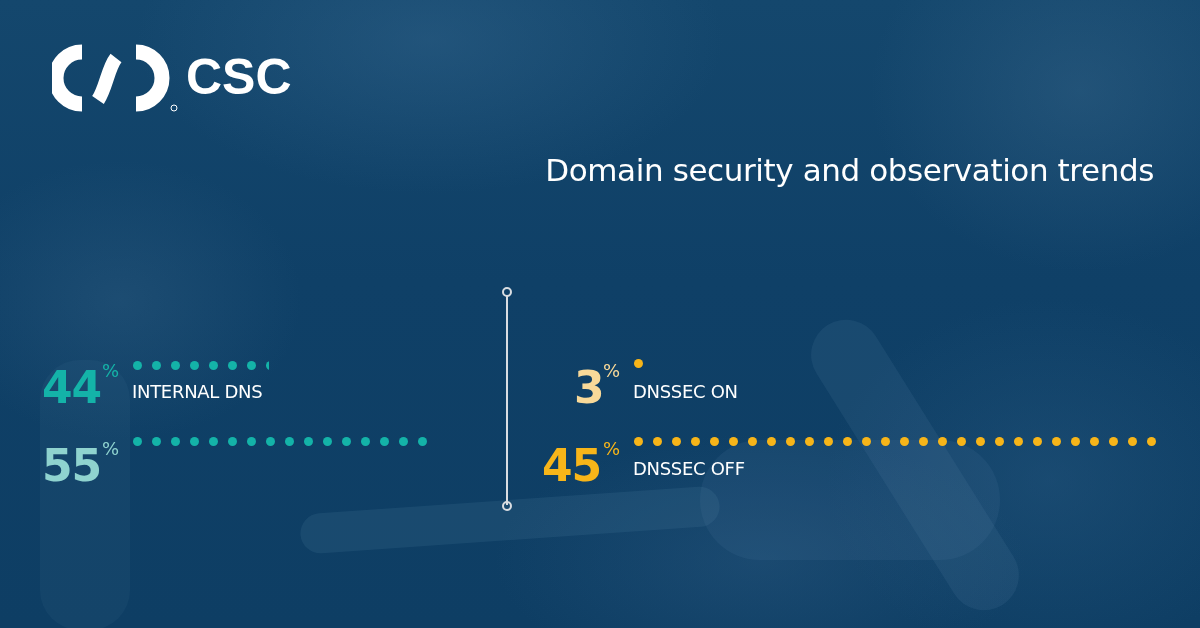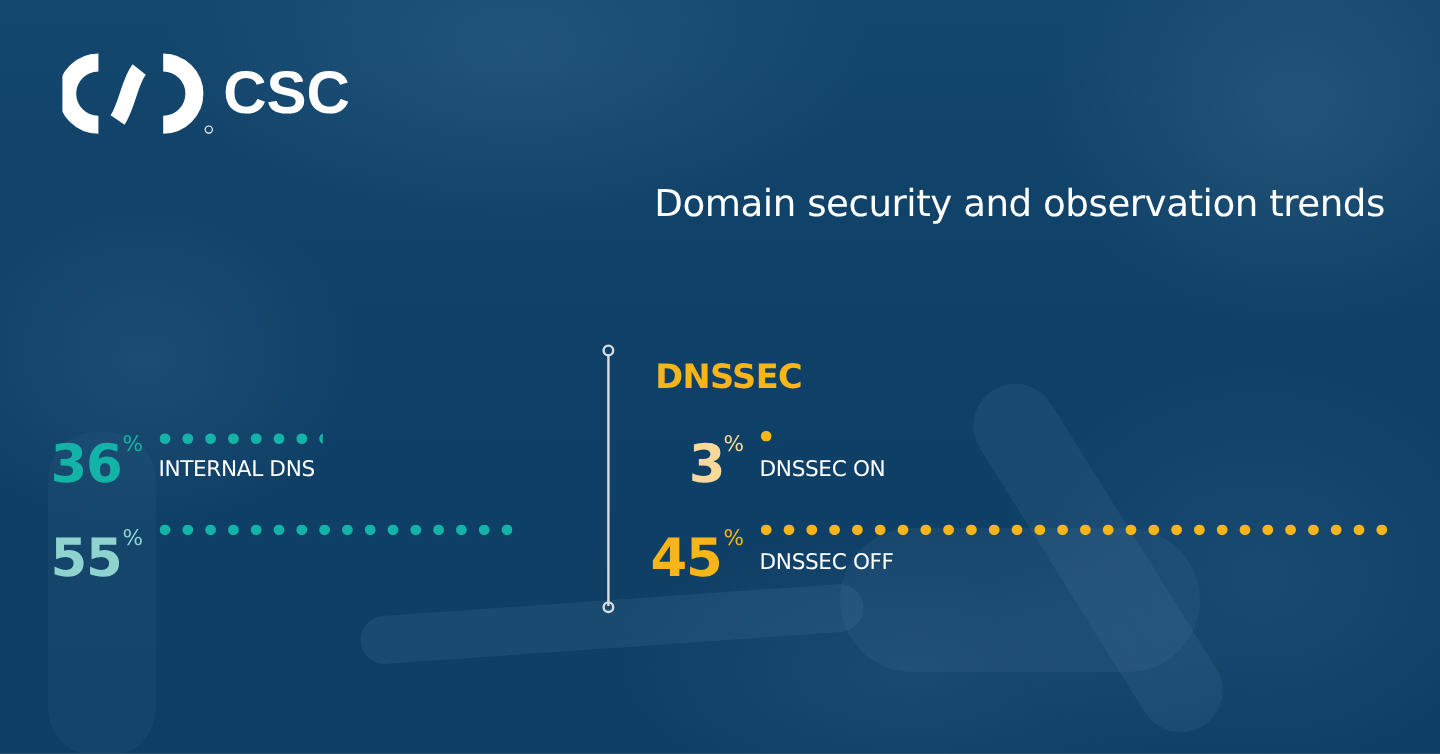--- a/index.html
+++ b/index.html
@@ -82,21 +82,21 @@
 
       <circle cx="122" cy="64" r="3" fill="none" stroke="#ffffff" stroke-width="1"></circle>
     </svg>
     <span class="logo-text">CSC</span>
   </div>
 
   <div class="title">Domain security and observation trends</div>
 
 
   <div class="stat" style="left:0; top:358px; width:500px;">
-    <span class="num" style="left:42px; top:8px; color:#14b3a8;">36</span>
+    <span class="num" style="left:42px; top:8px; color:#14b3a8;">44</span>
     <span class="pct" style="left:102px; top:4px; color:#14b3a8;">%</span>
     <div class="dots" style="left: 133px; top: 3px; width: 136px;">
         <span class="dot" style="background: rgb(20, 179, 168);"></span>
         <span class="dot" style="background: rgb(20, 179, 168);"></span>
         <span class="dot" style="background: rgb(20, 179, 168);"></span>
         <span class="dot" style="background: rgb(20, 179, 168);"></span>
         <span class="dot" style="background: rgb(20, 179, 168);"></span>
         <span class="dot" style="background: rgb(20, 179, 168);"></span>
         <span class="dot" style="background: rgb(20, 179, 168);"></span>
         <span class="dot" style="background: rgb(20, 179, 168);"></span>
@@ -126,21 +126,20 @@
         <span class="dot" style="background: rgb(20, 179, 168);"></span>
       </div>
   </div>
 
   <div class="divider">
     <div class="cap" style="top:-2px;"></div>
     <div class="line"></div>
     <div class="cap" style="top:212px;"></div>
   </div>
 
-  <div class="section-title" style="left:546px; top:297px; color:#f7b519;">DNSSEC</div>
 
   <div class="stat" style="left:500px; top:358px; width:700px;">
     <span class="num" style="left:74px; top:8px; color:#f8d999;">3</span>
     <span class="pct" style="left:103px; top:4px; color:#f8d999;">%</span>
     <div class="dots" style="left: 134px; top: 1px; width: 9px;">
         <span class="dot" style="background: rgb(247, 181, 25);"></span>
       </div>
     <span class="label" style="left:133px; top:24px;">DNSSEC ON</span>
   </div>
 

